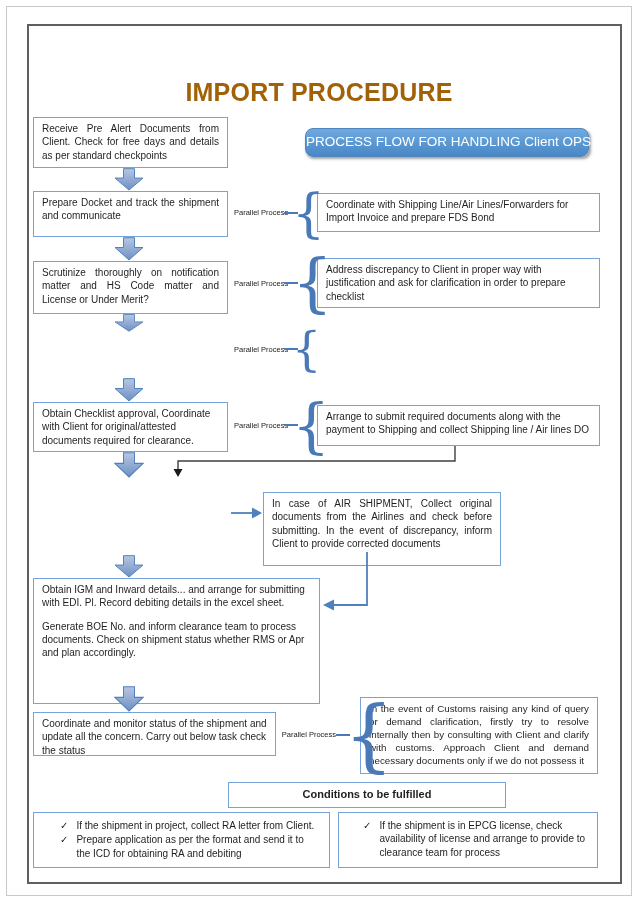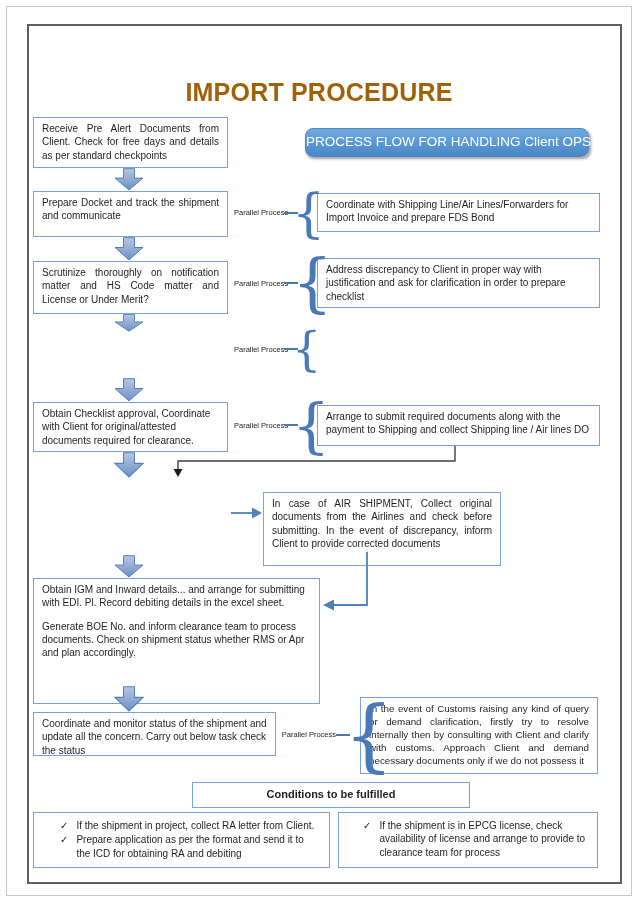--- a/index.html
+++ b/index.html
@@ -33,21 +33,21 @@
     position:absolute;font-size:7.5px;color:#222;white-space:nowrap;
     width:52px;text-align:right;
   }
   .pdash{position:absolute;width:14px;height:2px;background:#4a79b8;}
   .brace{
     position:absolute;color:#4a79b8;font-family:"DejaVu Serif",serif;
     font-weight:400;pointer-events:none;
   }
   .overlay{position:absolute;left:0;top:0;}
   .cond-title{
-    font-weight:700;text-align:center;font-size:11px;line-height:15px;
+    font-weight:700;text-align:center;font-size:11px;line-height:15px;margin-left:36px;
   }
   .check-row{display:flex;gap:8px;text-align:left;margin:1px 0;}
   .check{flex:0 0 auto;font-size:10px;}
   .check-text{flex:1 1 auto;}
 </style>
 </head>
 <body>
 
 <div class="page">
 

